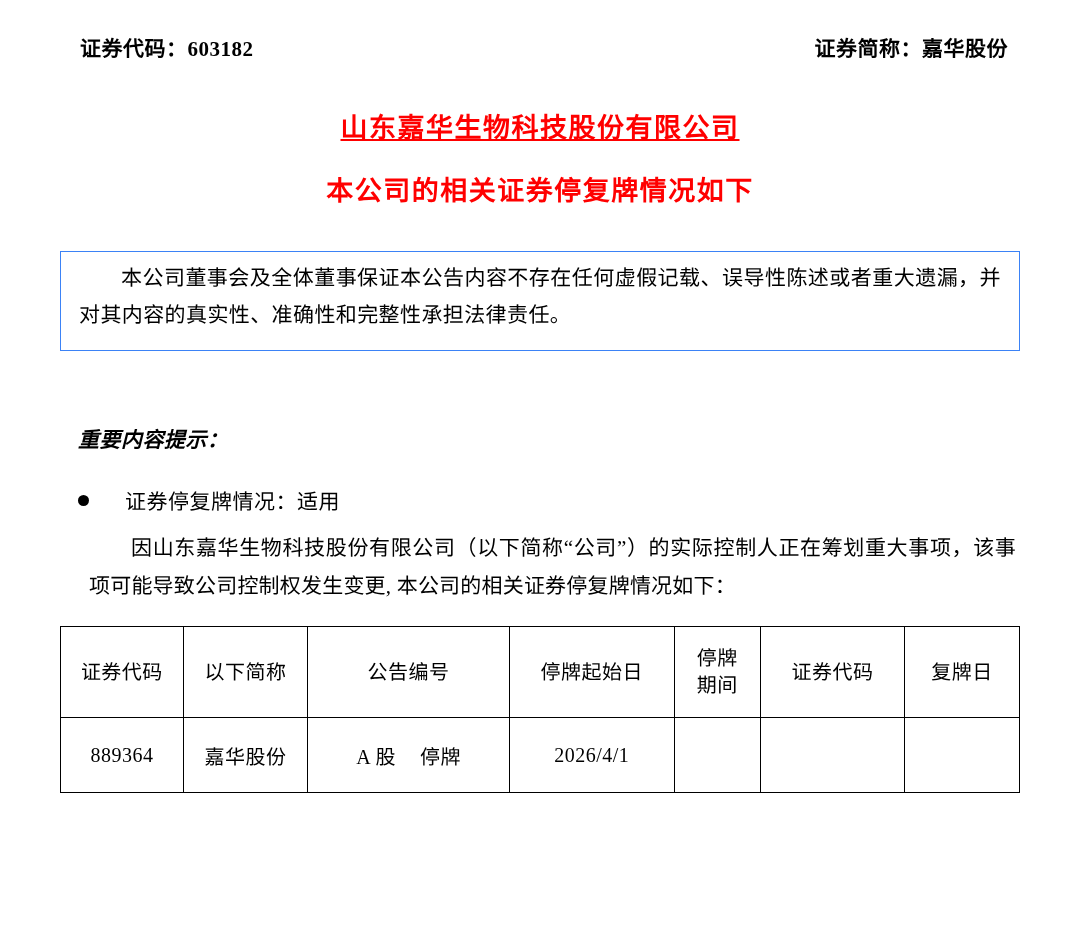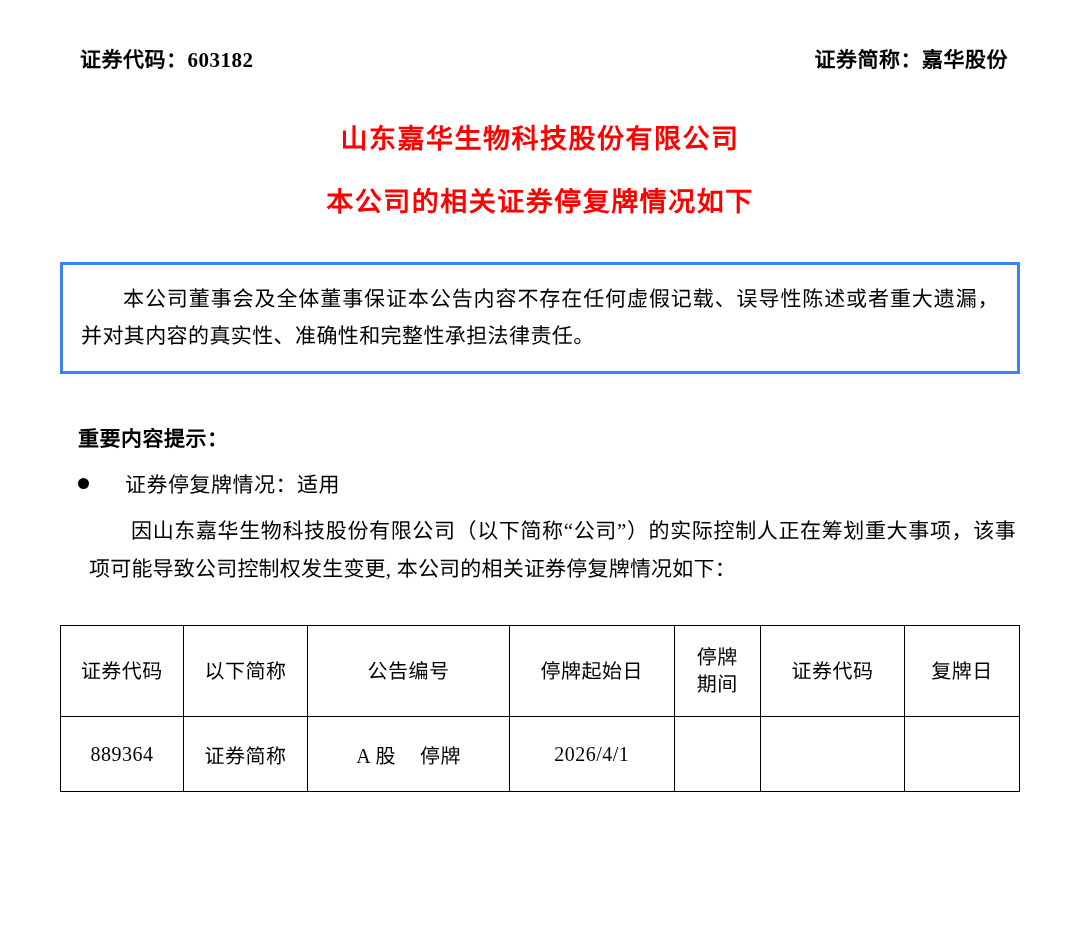--- a/index.html
+++ b/index.html
@@ -24,21 +24,21 @@
 
   
   .header-row {
     display: flex;
     justify-content: space-between;
     align-items: flex-end;
     font-size: 21px;
     font-weight: bold;
     letter-spacing: 0.5px;
     padding: 0 12px 0 20px;
-    margin-top: 21px;
+    margin-top: 10px;
   }
   .header-row .hitem {
     white-space: nowrap;
   }
 
   
   .title-block {
     margin-top: 46px;
     text-align: center;
   }
@@ -49,42 +49,43 @@
     letter-spacing: 1.5px;
     line-height: 1.5;
   }
   .doc-title.second {
     margin-top: 22px;
   }
 
   
   .disclaimer-box {
     margin-top: 40px;
-    border: 3px solid #3b82f6;
-    padding: 16px 18px 16px 18px;
+    border: 1px solid #3b82f6;
+    padding: 8px 18px 16px 18px;
     font-size: 21px;
     line-height: 1.75;
     letter-spacing: 0.4px;
   }
   .disclaimer-box p {
     margin: 0;
     text-indent: 2em;
     text-align: justify;
   }
 
   
   .section-heading {
-    margin-top: 48px;
+    margin-top: 72px;
     margin-left: 18px;
     font-size: 21px;
     font-weight: bold;
     letter-spacing: 0.5px;
+    font-style: italic;
   }
   .bullet-line {
-    margin-top: 16px;
+    margin-top: 32px;
     margin-left: 18px;
     font-size: 21px;
     display: flex;
     align-items: baseline;
     letter-spacing: 0.5px;
   }
   .bullet-dot {
     display: inline-block;
     width: 11px;
     height: 11px;
@@ -101,21 +102,21 @@
     line-height: 1.85;
     text-indent: 2em;
     letter-spacing: 0.2px;
     text-align: justify;
     padding-right: 4px;
     margin-left: 29px;
   }
 
   
   table.halt-table {
-    margin-top: 36px;
+    margin-top: 20px;
     width: 100%;
     border-collapse: collapse;
     font-size: 20px;
     table-layout: fixed;
   }
   table.halt-table th,
   table.halt-table td {
     border: 1px solid #000000;
     text-align: center;
     vertical-align: middle;
@@ -146,21 +147,21 @@
 <body>
 
 <div class="page">
 
   <div class="header-row">
     <span class="hitem">证券代码：603182</span>
     <span class="hitem">证券简称：嘉华股份</span>
   </div>
 
   <div class="title-block">
-    <div class="doc-title" style="color: rgb(255, 0, 0);">山东嘉华生物科技股份有限公司</div>
+    <div class="doc-title" style="color: rgb(255, 0, 0); text-decoration: underline;">山东嘉华生物科技股份有限公司</div>
     <div class="doc-title second" style="color: rgb(255, 0, 0);">本公司的相关证券停复牌情况如下</div>
   </div>
 
   <div class="disclaimer-box">
     <p>本公司董事会及全体董事保证本公告内容不存在任何虚假记载、误导性陈述或者重大遗漏，并对其内容的真实性、准确性和完整性承担法律责任。</p>
   </div>
 
   <div class="section-heading">重要内容提示：</div>
 
   <div class="bullet-line">
@@ -190,21 +191,21 @@
           <div>停牌</div>
           <div>期间</div>
         </th>
         <th>证券代码</th>
         <th>复牌日</th>
       </tr>
     </thead>
     <tbody>
       <tr>
         <td class="code-cell">889364</td>
-        <td class="name-cell">证券简称</td>
+        <td class="name-cell">嘉华股份</td>
         <td class="type-cell">
           <span>A 股</span><span class="gap"></span><span>停牌</span>
         </td>
         <td>2026/4/1</td>
         <td></td>
         <td></td>
         <td></td>
       </tr>
     </tbody>
   </table>

